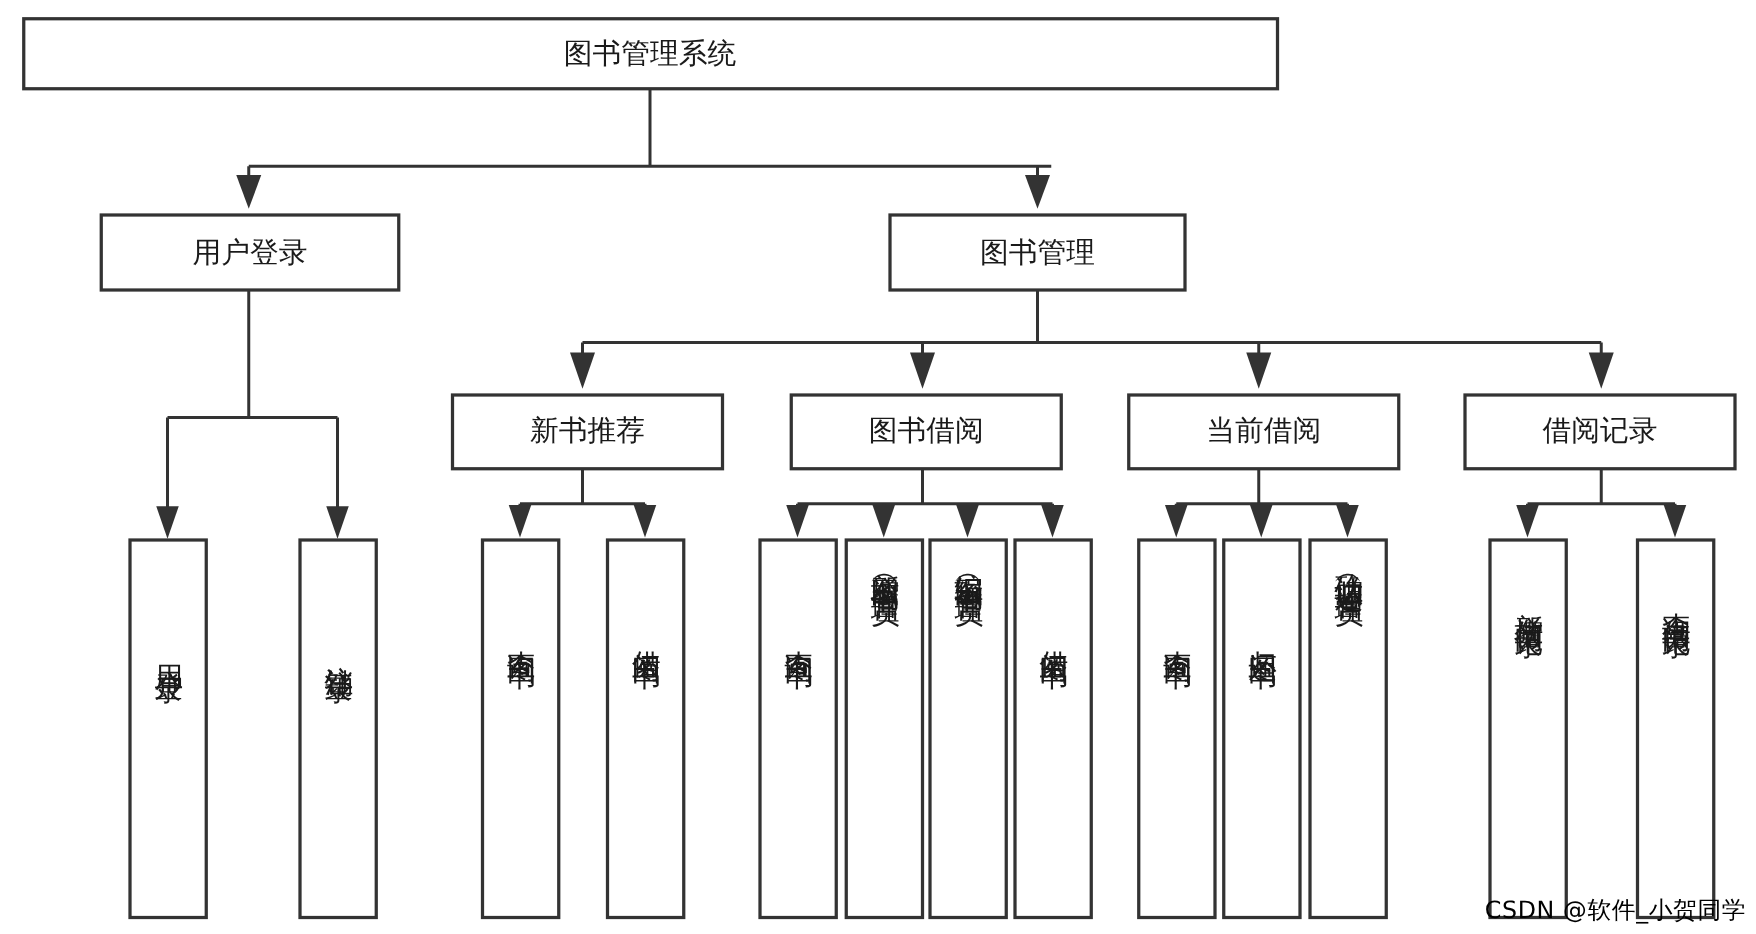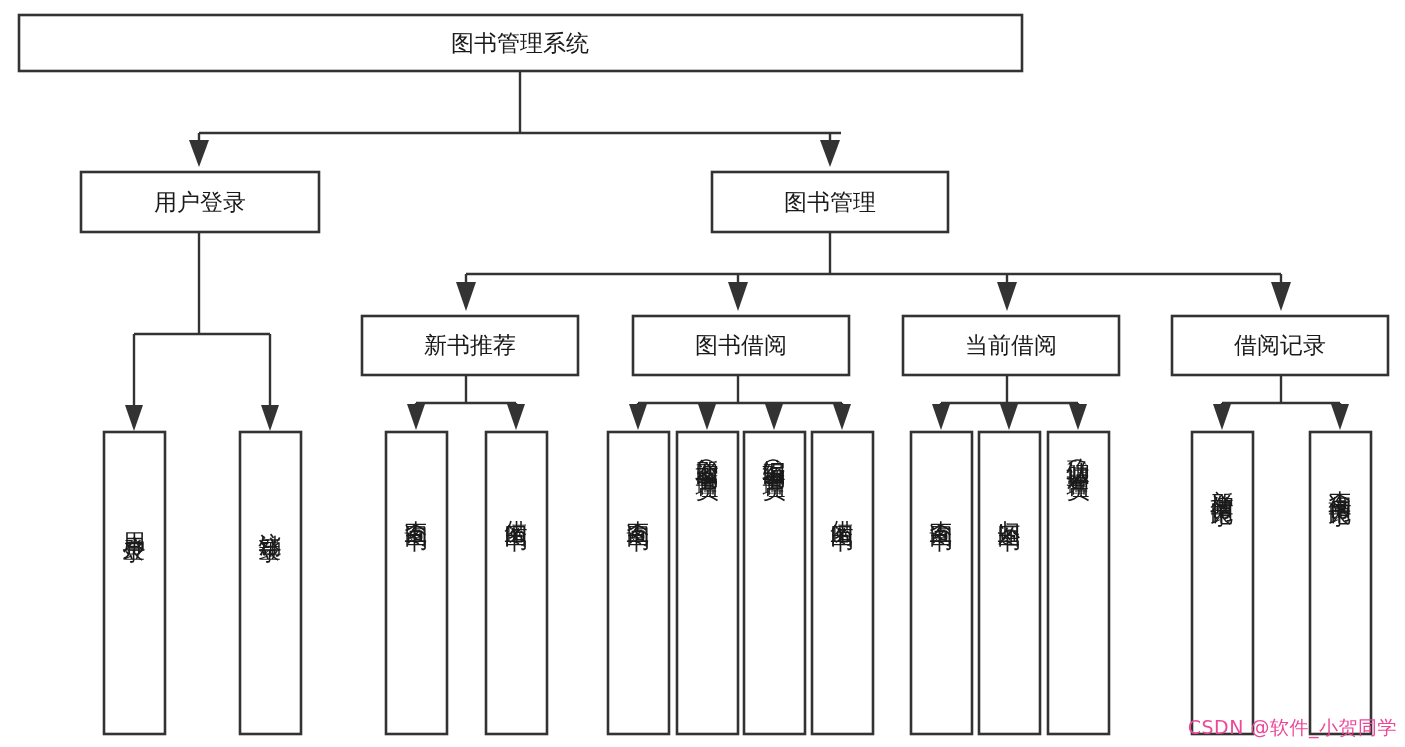--- a/index.html
+++ b/index.html
@@ -65,21 +65,21 @@
     letter-spacing: 3px;
     color: #1a1a1a;
     white-space: nowrap;
   }
   .watermark {
     position: absolute;
     right: 8px;
     bottom: 6px;
     font-family: "DejaVu Sans", "Liberation Sans", sans-serif;
     font-size: 19px;
-    color: #ec4899;
+    color: #000000;
     letter-spacing: 0.5px;
     white-space: nowrap;
     pointer-events: none;
   }
 </style>
 </head>
 <body>
 
 <div id="diagram-root">
 

